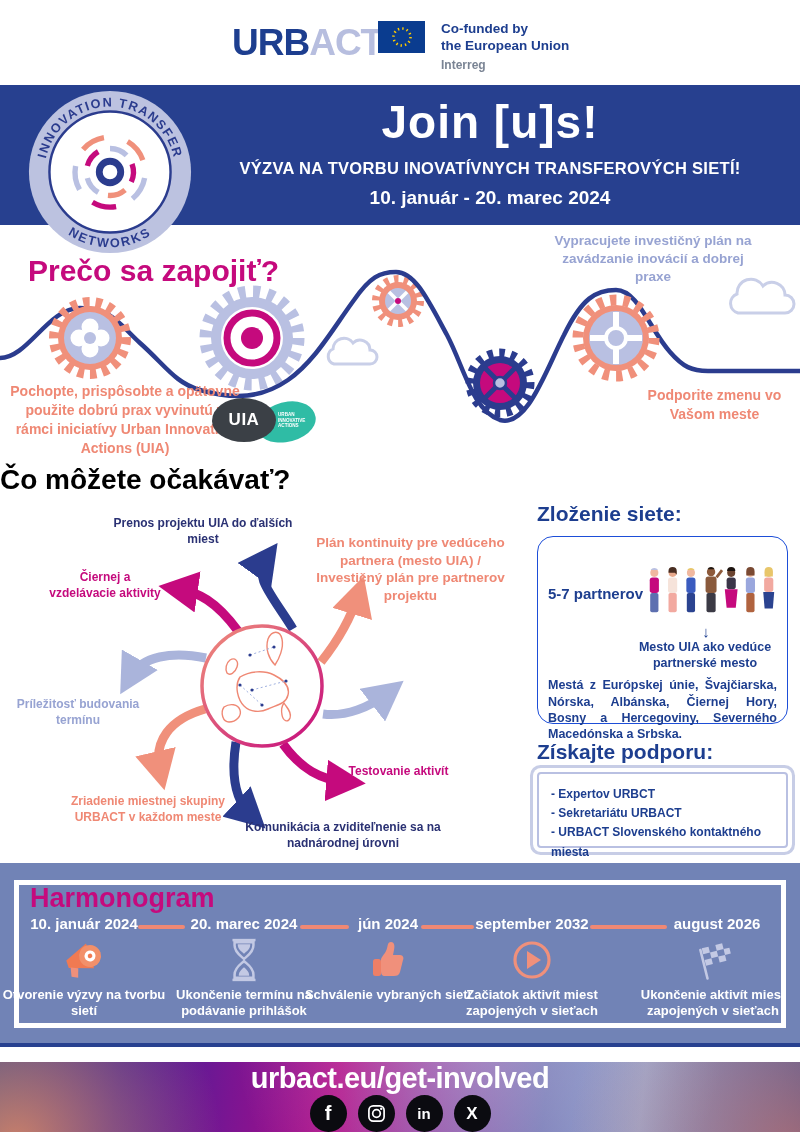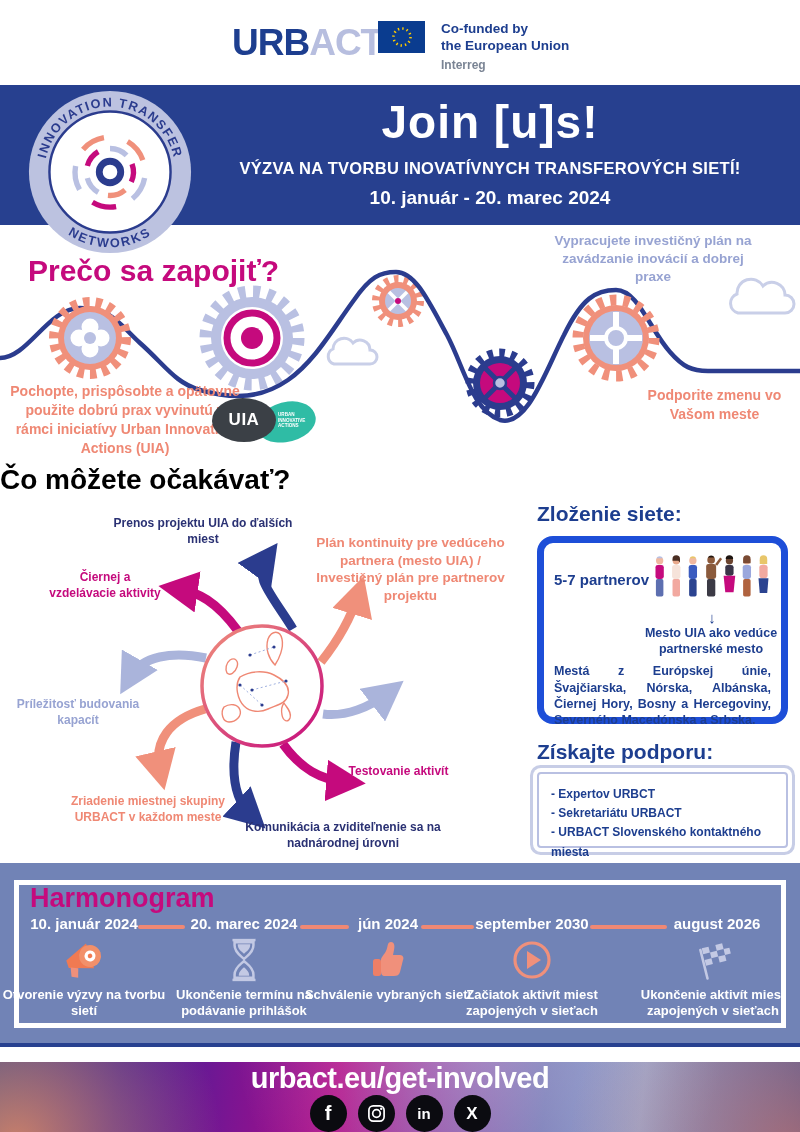--- a/index.html
+++ b/index.html
@@ -37,21 +37,21 @@
   
   .expect-heading{left:0;top:464px;width:540px;font-size:28px;font-weight:800;color:#000000;}
   .r-label{text-align:center;font-weight:800;font-size:12px;line-height:1.3;}
   .c-navy{color:#2a3173;}
   .c-magenta{color:#c50a7d;}
   .c-coral{color:#ef8874;}
   .c-lav{color:#97a3d2;}
 
   
   .side-heading{font-size:21px;font-weight:800;color:#1d3e8f;}
-  .net-box{left:537px;top:536px;width:251px;height:188px;border:7px solid #1d4ed8;border-radius:16px;background:#fff;box-sizing:border-box;padding:4px 10px 6px;}
+  .net-box{left:537px;top:536px;width:251px;height:188px;border:1px solid #1d4ed8;border-radius:16px;background:#fff;box-sizing:border-box;padding:24px 10px 6px;}
   .net-row{display:flex;align-items:center;gap:4px;}
   .partners{font-size:15px;font-weight:800;color:#1d3e8f;white-space:nowrap;}
   .net-arrow{text-align:center;color:#1d3e8f;font-size:15px;font-weight:800;margin:-2px 0 0 88px;width:140px;}
   .net-lead{width:170px;margin:0 0 0 72px;text-align:center;font-size:12.5px;font-weight:800;color:#1d3e8f;line-height:1.25;}
   .net-body{margin-top:6px;font-size:12.5px;font-weight:600;color:#1d3e8f;line-height:1.3;text-align:justify;}
   .sup-box{left:537px;top:772px;width:251px;height:76px;border:2px solid #b9c0e2;box-shadow:0 0 0 4px #fff,0 0 0 7px #c7cde6;border-radius:4px;background:#fff;box-sizing:border-box;padding:11px 12px;margin-left:0;}
   .sup-item{font-size:12px;font-weight:800;color:#1d3e8f;line-height:1.6;}
 
   
   .timeline{left:0;top:863px;width:800px;height:180px;background:#7183b6;border-bottom:4px solid #27408f;box-sizing:content-box;}
@@ -263,21 +263,21 @@
         <circle cx="286" cy="186" r="1.6"></circle>
           <circle cx="240" cy="190" r="1.6"></circle>
           <circle cx="262" cy="210" r="1.6"></circle>
       </g>
     </g>
   </svg>
 
   <div class="abs r-label c-navy" style="left:108px;top:516px;width:190px;">Prenos projektu UIA do ďalších miest</div>
   <div class="abs r-label c-coral" style="left:308px;top:534px;width:205px;font-size:13.5px;">Plán kontinuity pre vedúceho partnera (mesto UIA) / Investičný plán pre partnerov projektu</div>
   <div class="abs r-label c-magenta" style="left:46px;top:570px;width:118px;">Čiernej a vzdelávacie aktivity</div>
-  <div class="abs r-label c-lav" style="left:4px;top:697px;width:148px;">Príležitosť budovania kapacít</div>
+  <div class="abs r-label c-lav" style="left:4px;top:697px;width:148px;">Príležitosť budovania termínu</div>
   <div class="abs r-label c-magenta" style="left:346px;top:764px;width:105px;">Testovanie aktivít</div>
   <div class="abs r-label c-coral" style="left:68px;top:794px;width:160px;">Zriadenie miestnej skupiny URBACT  v každom meste</div>
   <div class="abs r-label c-navy" style="left:234px;top:820px;width:218px;">Komunikácia a zviditeľnenie sa na nadnárodnej úrovni</div>
 
   <div class="abs side-heading" style="left:537px;top:502px;">Zloženie siete:</div>
   <div class="abs net-box">
     <div class="net-row">
       <div class="partners">5-7 partnerov</div>
       <svg width="142" height="64" viewBox="0 0 142 64">
 
@@ -340,21 +340,21 @@
     <div class="sup-item">- URBACT Slovenského kontaktného miesta</div>
   </div>
 
   <div class="abs timeline">
     <div class="tl-frame"></div>
     <div class="tl-heading">Harmonogram</div>
 
     <div class="tl-date" style="left:4px;">10. január 2024</div>
     <div class="tl-date" style="left:164px;">20. marec 2024</div>
     <div class="tl-date" style="left:308px;">jún 2024</div>
-    <div class="tl-date" style="left:452px;">september 2030</div>
+    <div class="tl-date" style="left:452px;">september 2032</div>
     <div class="tl-date" style="left:637px;">august 2026</div>
 
     <div class="tl-line" style="left:138px;width:47px;"></div>
     <div class="tl-line" style="left:300px;width:49px;"></div>
     <div class="tl-line" style="left:421px;width:53px;"></div>
     <div class="tl-line" style="left:590px;width:77px;"></div>
 
     <div class="tl-icon" style="left:4px;">
       <svg width="46" height="46" viewBox="0 0 46 46">
         <g transform="rotate(-18 23 23)">

